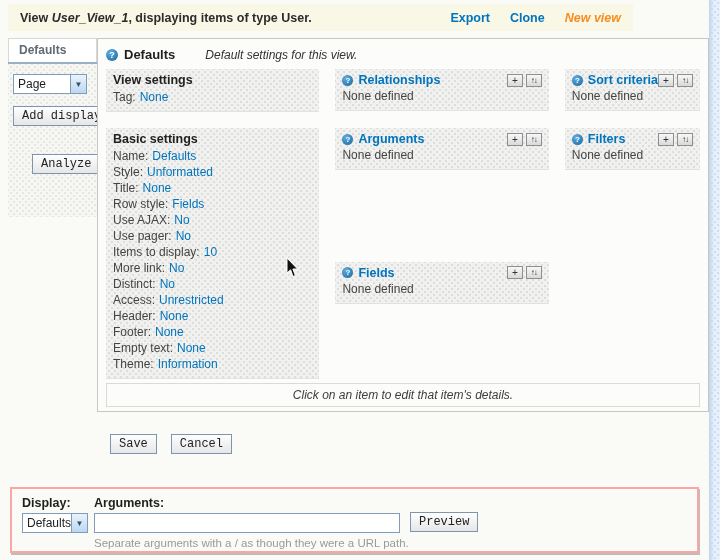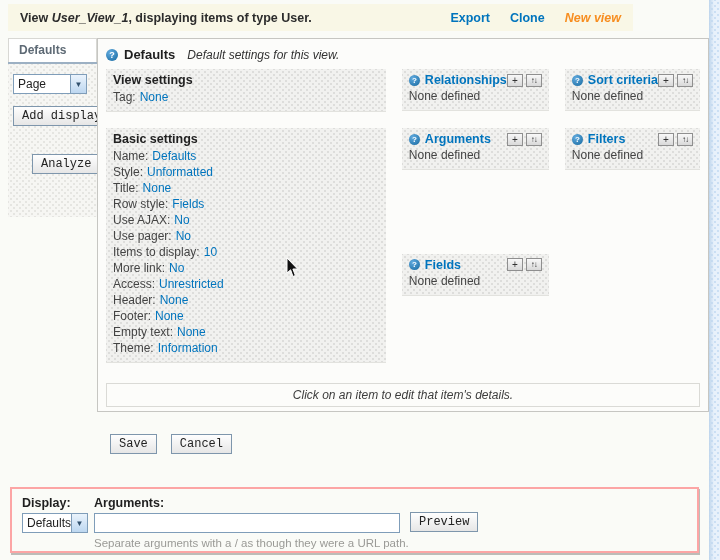--- a/index.html
+++ b/index.html
@@ -84,24 +84,24 @@
     background:#fcfcfa; border:1px solid #c6c6c2;
   }
   .panel-head { display:flex; align-items:center; padding:8px 8px 5px; }
   .help-icon {
     width:12px; height:12px; border-radius:50%;
     background:radial-gradient(circle at 35% 30%, #62abdf, #15689f);
     color:#fff; font-size:9px; font-weight:bold; line-height:12px; text-align:center;
     flex:0 0 12px; cursor:pointer;
   }
   .panel-head .h-title { font-weight:bold; font-size:13px; color:#1f1f1f; margin-left:6px; }
-  .panel-head .h-desc { font-style:italic; font-size:12px; color:#333; margin-left:12px; }
+  .panel-head .h-desc { font-style:italic; font-size:12px; color:#333; margin-left:30px; }
 
   .boxes {
-    display:grid; grid-template-columns:repeat(1,1fr);
+    display:grid; grid-template-columns:repeat(2,1fr);
     grid-template-areas:"vs rel sort" "bs args filt" "bs flds blank";
     column-gap:6px; row-gap:9px; padding:2px 8px; align-items:start;gap:16px;
   }
   .box { padding:4px 7px 6px; border-bottom:1px solid #e2e2de; width:100%; }
   .box-head { display:flex; align-items:center; }
   .box-head .help-icon { width:11px; height:11px; line-height:11px; font-size:8px; flex-basis:11px; }
   .box-title { font-weight:bold; font-size:12.5px; color:#222; }
   .box-title-link { font-weight:bold; font-size:12.5px; color:#0074bd; text-decoration:none; margin-left:5px; cursor:pointer; }
   .icon-btns { margin-left:auto; display:flex; gap:3px; }
   .icon-btn {
@@ -224,20 +224,21 @@
       </div>
       <div class="rows">
         <div class="row"><span class="lbl">Name:</span><a class="val-link">Defaults</a></div>
         <div class="row"><span class="lbl">Style:</span><a class="val-link">Unformatted</a></div>
         <div class="row"><span class="lbl">Title:</span><a class="val-link">None</a></div>
         <div class="row"><span class="lbl">Row style:</span><a class="val-link">Fields</a></div>
         <div class="row"><span class="lbl">Use AJAX:</span><a class="val-link">No</a></div>
         <div class="row"><span class="lbl">Use pager:</span><a class="val-link">No</a></div>
         <div class="row"><span class="lbl">Items to display:</span><a class="val-link">10</a></div>
         <div class="row"><span class="lbl">More link:</span><a class="val-link">No</a></div>
+        <div class="row"><span class="lbl">Distinct:</span><a class="val-link">No</a></div>
         <div class="row"><span class="lbl">Access:</span><a class="val-link">Unrestricted</a></div>
         <div class="row"><span class="lbl">Header:</span><a class="val-link">None</a></div>
         <div class="row"><span class="lbl">Footer:</span><a class="val-link">None</a></div>
         <div class="row"><span class="lbl">Empty text:</span><a class="val-link">None</a></div>
         <div class="row"><span class="lbl">Theme:</span><a class="val-link">Information</a></div>
       </div>
     </div>
 
     <div class="box dots-gray area-args">
       <div class="box-head">

